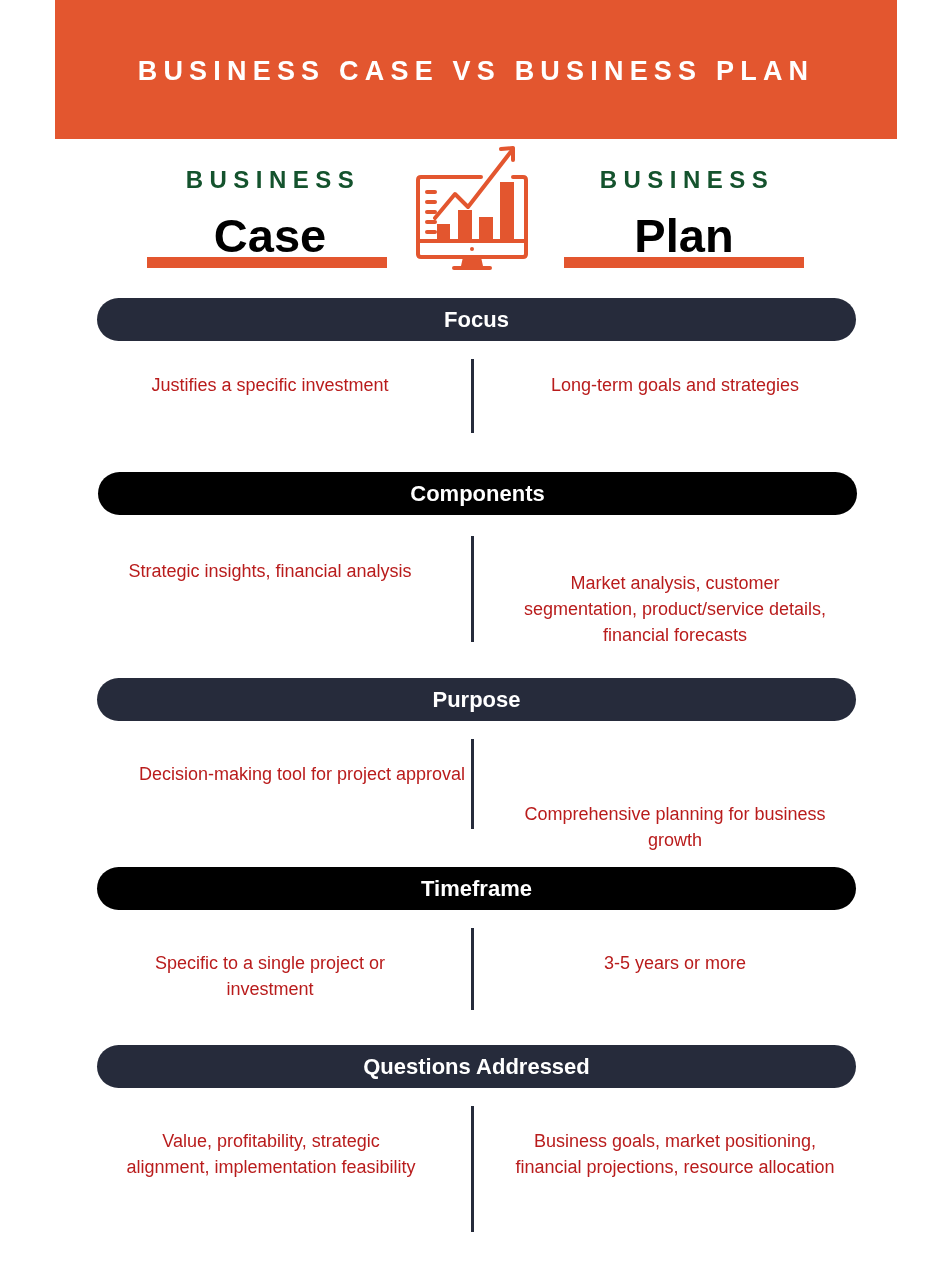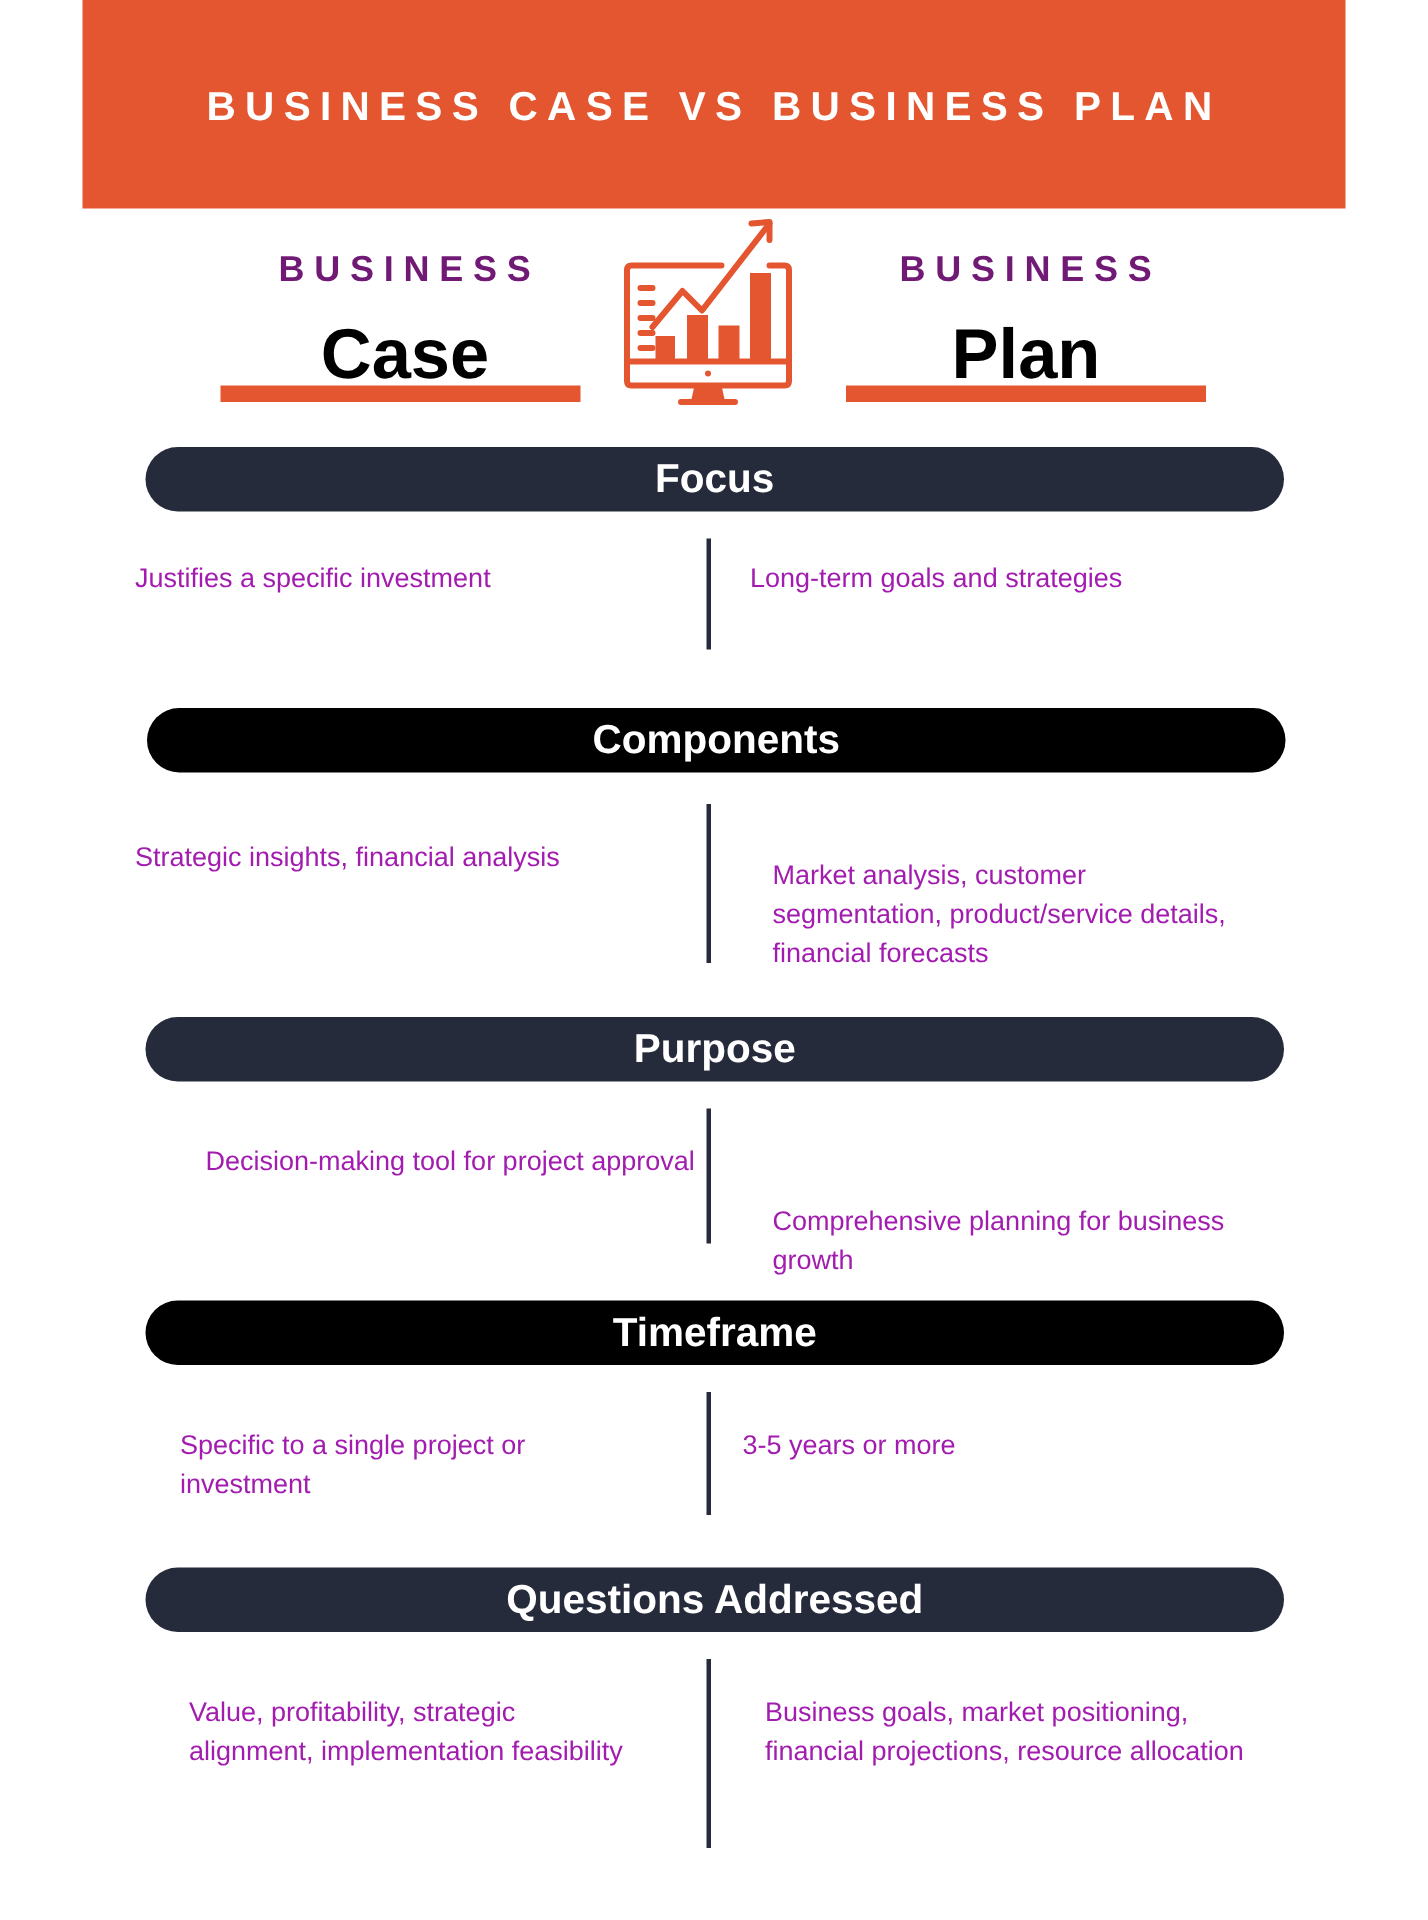--- a/index.html
+++ b/index.html
@@ -3,37 +3,37 @@
 <meta charset="utf-8">
 <style>
   html, body { margin:0; padding:0; }
   body { width:952px; height:1280px; background:#ffffff; position:relative; overflow:hidden;
          font-family:"Liberation Sans", sans-serif; color:#1a1a1a; }
   .banner { position:absolute; left:55px; top:0; width:842px; height:139px; background:#e3562f;
             display:flex; align-items:center; justify-content:center; }
   .banner-title { color:#ffffff; font-weight:700; font-size:27px; letter-spacing:6.2px; padding-top:4px; }
 
   .hdr { position:absolute; top:165px; width:240px; text-align:center; }
-  .hdr .small { font-size:24px; font-weight:700; letter-spacing:6.5px; color:#701a75; line-height:30px; padding-left:6px; }
+  .hdr .small { font-size:24px; font-weight:700; letter-spacing:6.5px; color:#14532d; line-height:30px; padding-left:6px; }
   .hdr .big { font-size:47px; font-weight:700; color:#000; line-height:50px; margin-top:16px; }
   .hdr-left { left:150px; }
   .hdr-right { left:564px; }
   .underline { position:absolute; top:257px; height:11px; background:#e3562f; }
   .ul-left { left:147px; width:240px; }
   .ul-right { left:564px; width:240px; }
 
   .icon { position:absolute; left:413px; top:142px; width:118px; height:130px; }
 
   .pill { position:absolute; left:97px; width:759px; height:43px; border-radius:22px;
           display:flex; align-items:center; justify-content:center; }
-  .pill span { color:#fff; font-weight:700; font-size:27px; }
+  .pill span { color:#fff; font-weight:700; font-size:22px; }
   .pill.dark { background:#262b3b; }
   .pill.orange { background:#000000; }
 
-  .cell { position:absolute; width:360px; font-size:18px; line-height:26px; color:#a21caf; }
+  .cell { position:absolute; width:360px; text-align:center; font-size:18px; line-height:26px; color:#b91c1c; }
   .cell.left { left:90px; }
   .cell.right { left:495px; }
   .divider { position:absolute; left:471px; width:3px; background:#262b3b; }
 </style>
 </head>
 <body>
 
 <div class="banner">
   <span class="banner-title">BUSINESS CASE VS BUSINESS PLAN</span>
 </div>

